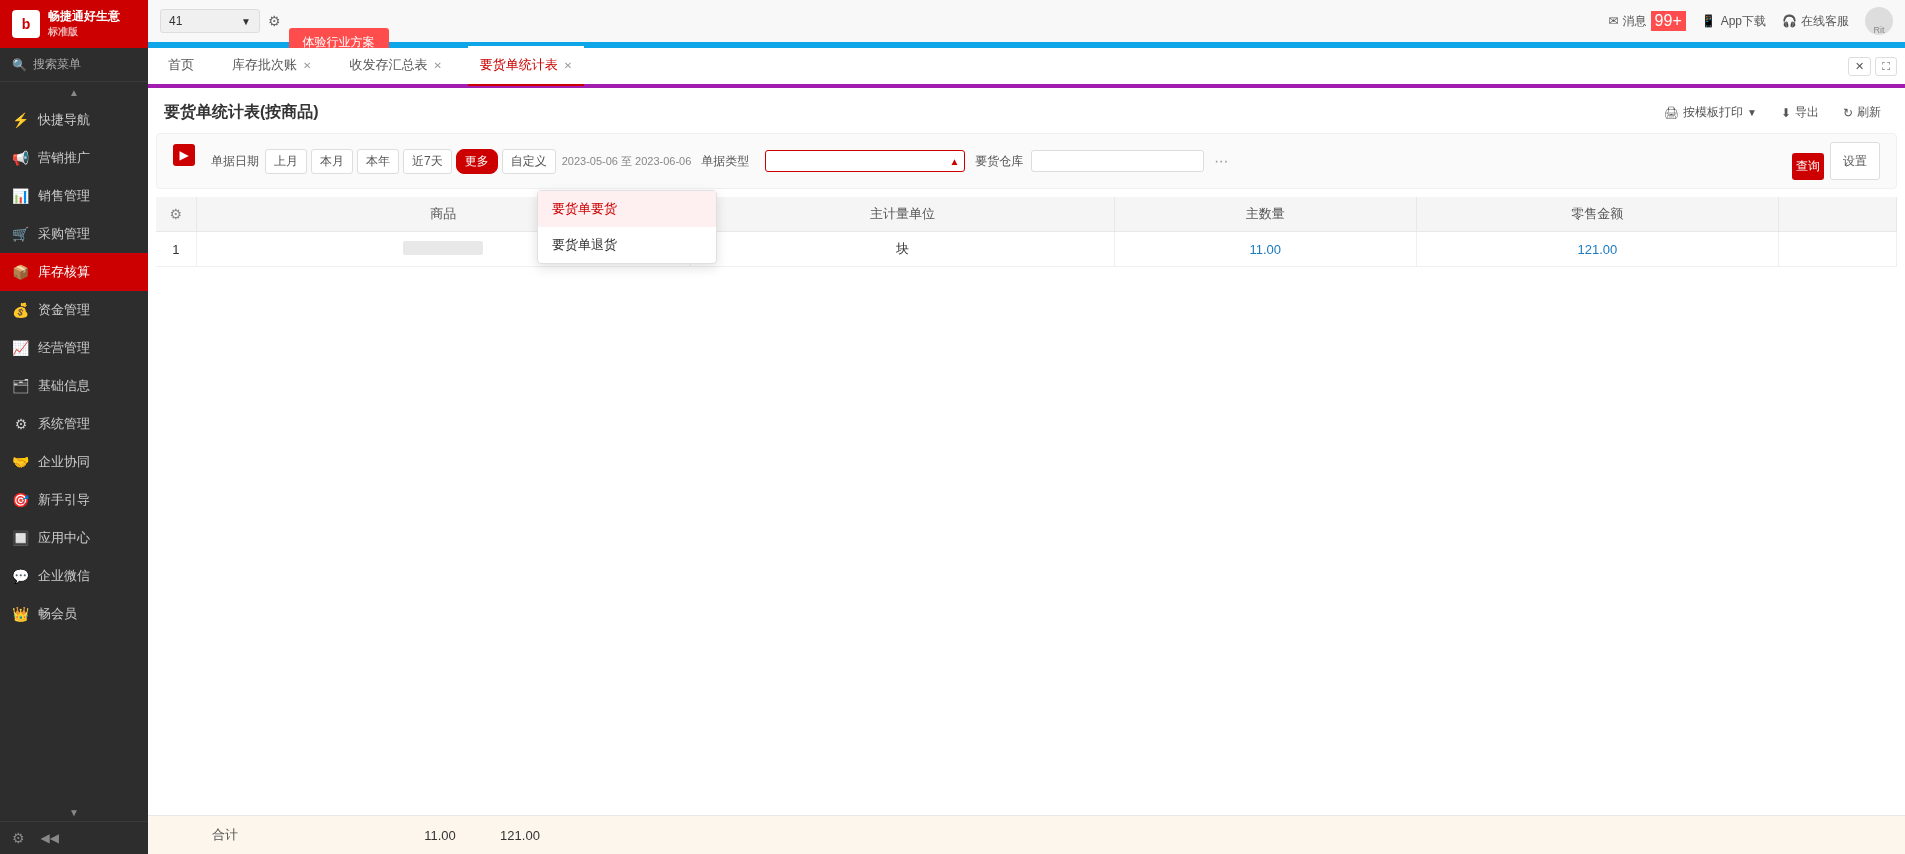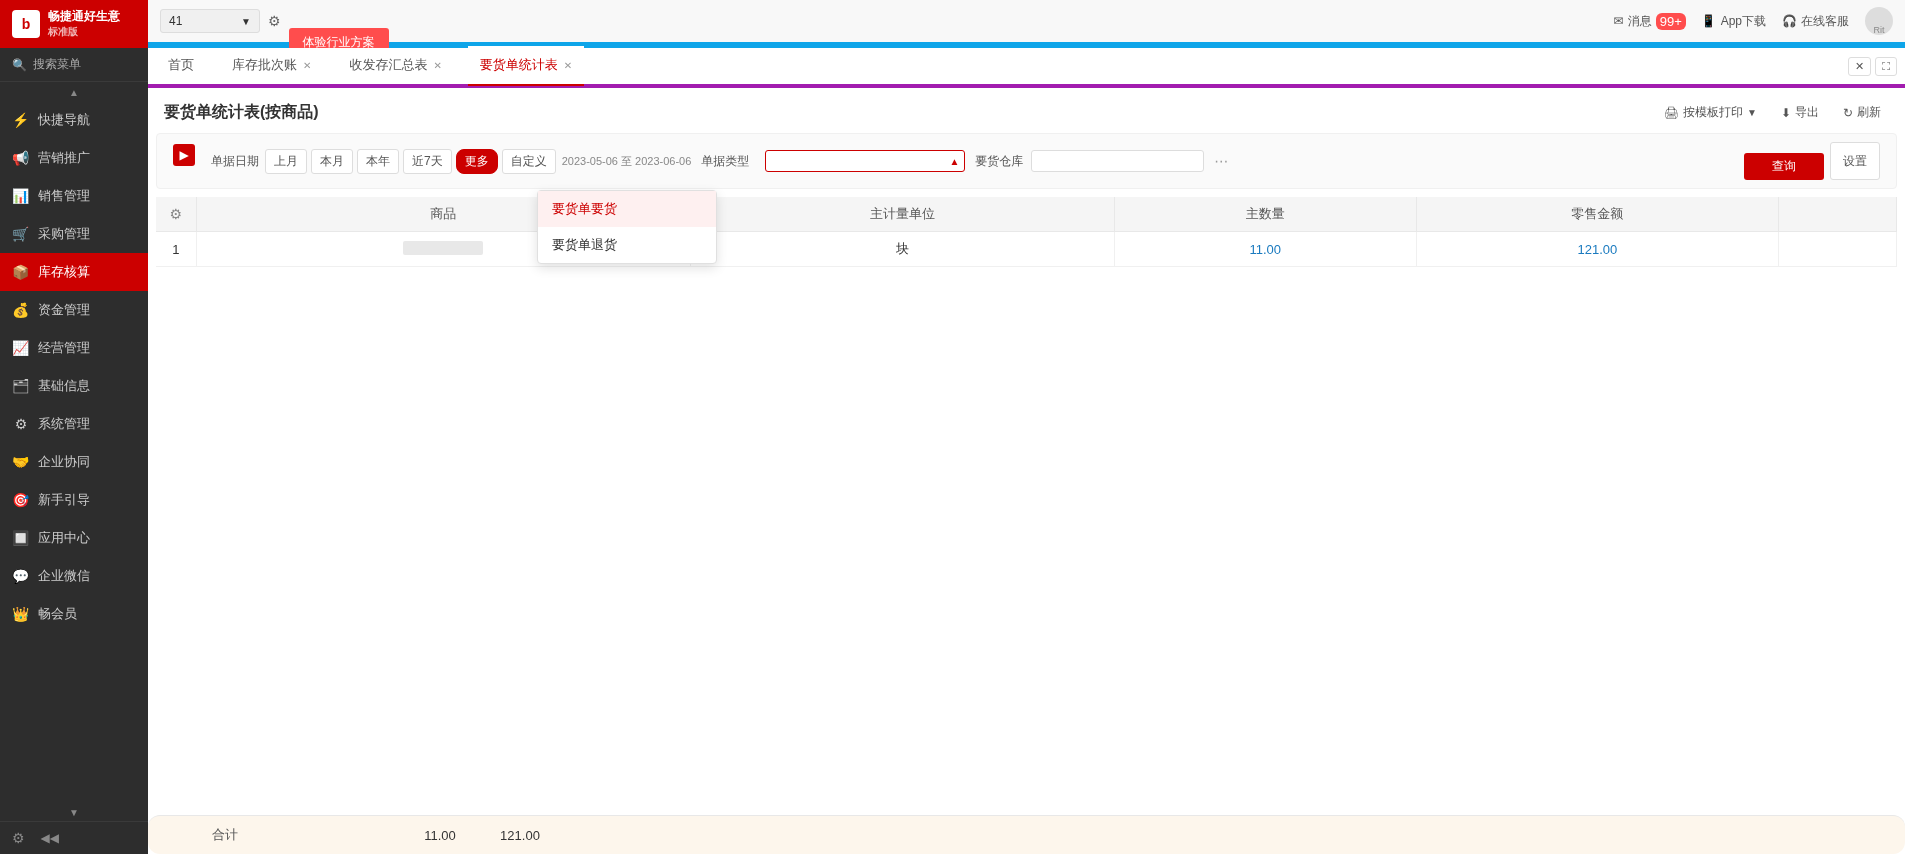--- a/index.html
+++ b/index.html
@@ -106,23 +106,23 @@
       cursor: pointer;
       font-size: 12px;
       font-family: inherit;
       margin-top: 42px;
     }
     .topbar-right { display: flex; align-items: center; gap: 16px; color: #555; font-size: 12px; }
     .topbar-right-item { display: flex; align-items: center; gap: 4px; cursor: pointer; }
     .badge {
       background: #ff4d4d;
       color: white;
-      font-size: 13px;
+      font-size: 16px;
       padding: 1px 4px;
-      border-radius: 6px;
+      border-radius: 0;
       min-width: 18px;
       text-align: center;
     }
     .avatar {
       width: 28px; height: 28px;
       background: #ddd;
       border-radius: 50%;
       display: flex; align-items: flex-end; justify-content: center;
       color: #888;
       font-size: 10px;
@@ -252,21 +252,21 @@
       cursor: pointer;
       font-size: 14px;
       padding: 2px;
     }
     .filter-buttons { display: flex; gap: 6px; margin-left: auto; }
     .btn-query {
       background: #cc0000;
       color: white;
       border: none;
       border-radius: 3px;
-      padding: 5px 28px;
+      padding: 5px 4px;
       cursor: pointer;
       font-size: 12px;
       font-family: inherit;
       margin-top: 11px;
     }
     .btn-settings {
       background: white;
       color: #555;
       border: 1px solid #ddd;
       border-radius: 3px;
@@ -327,21 +327,20 @@
 
     
     .table-footer {
       background: #fdf6ec;
       padding: 10px 12px;
       display: flex; align-items: center;
       border-top: 1px solid #e8e8e8;
       font-size: 13px;
       flex-shrink: 0;
       gap: 0;
-      border-radius: 12px;
     }
     .footer-label { padding: 0 12px; color: #555; min-width: 200px; }
     .footer-value { padding: 0 12px; min-width: 80px; text-align: center; color: #333; }
 
     .sidebar-scroll-up { padding: 2px 0; text-align: center; }
     .sidebar-scroll-down { padding: 2px 0; text-align: center; }
   </style>
 </head>
 <body>
 

